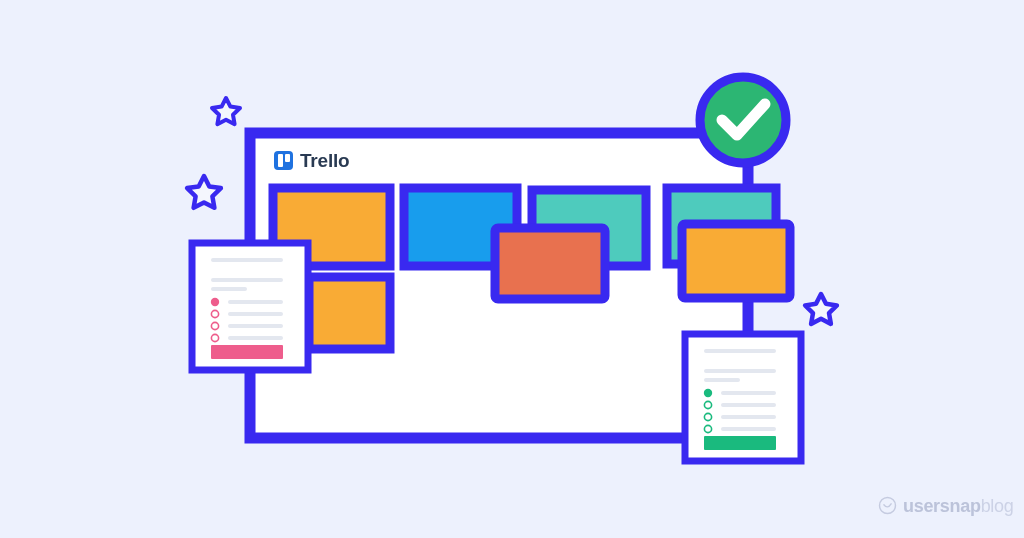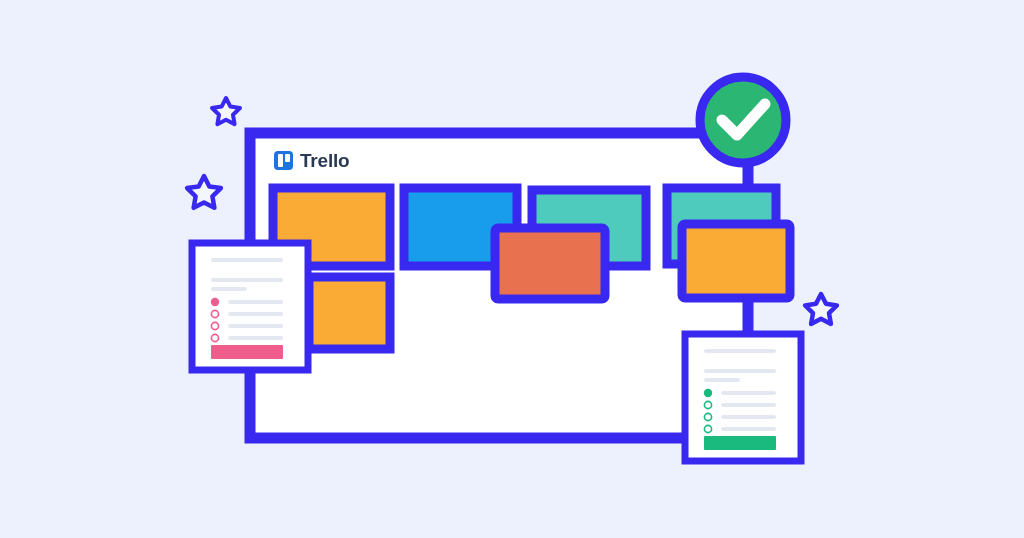--- a/index.html
+++ b/index.html
@@ -184,14 +184,23 @@
   </svg>
 
   <div class="trello-brand">
     <span class="trello-logo-box">
       <span class="bar tall"></span>
       <span class="bar short"></span>
     </span>
     <span class="trello-word">Trello</span>
   </div>
 
+  <div class="usersnap-brand">
+    <svg class="usersnap-mark" viewBox="0 0 20 20">
+      <circle cx="10" cy="10" r="8.4" fill="none" stroke="#c5cbe0" stroke-width="1.5"></circle>
+      <path d="M6.2 9.2 Q10 14.2 13.8 8.2" fill="none" stroke="#c5cbe0" stroke-width="1.5" stroke-linecap="round"></path>
+    </svg>
+    <span class="usersnap-word">
+      <span class="strong">usersnap</span><span class="light">blog</span>
+    </span>
+  </div>
 
 </div>
 
 </body></html>

